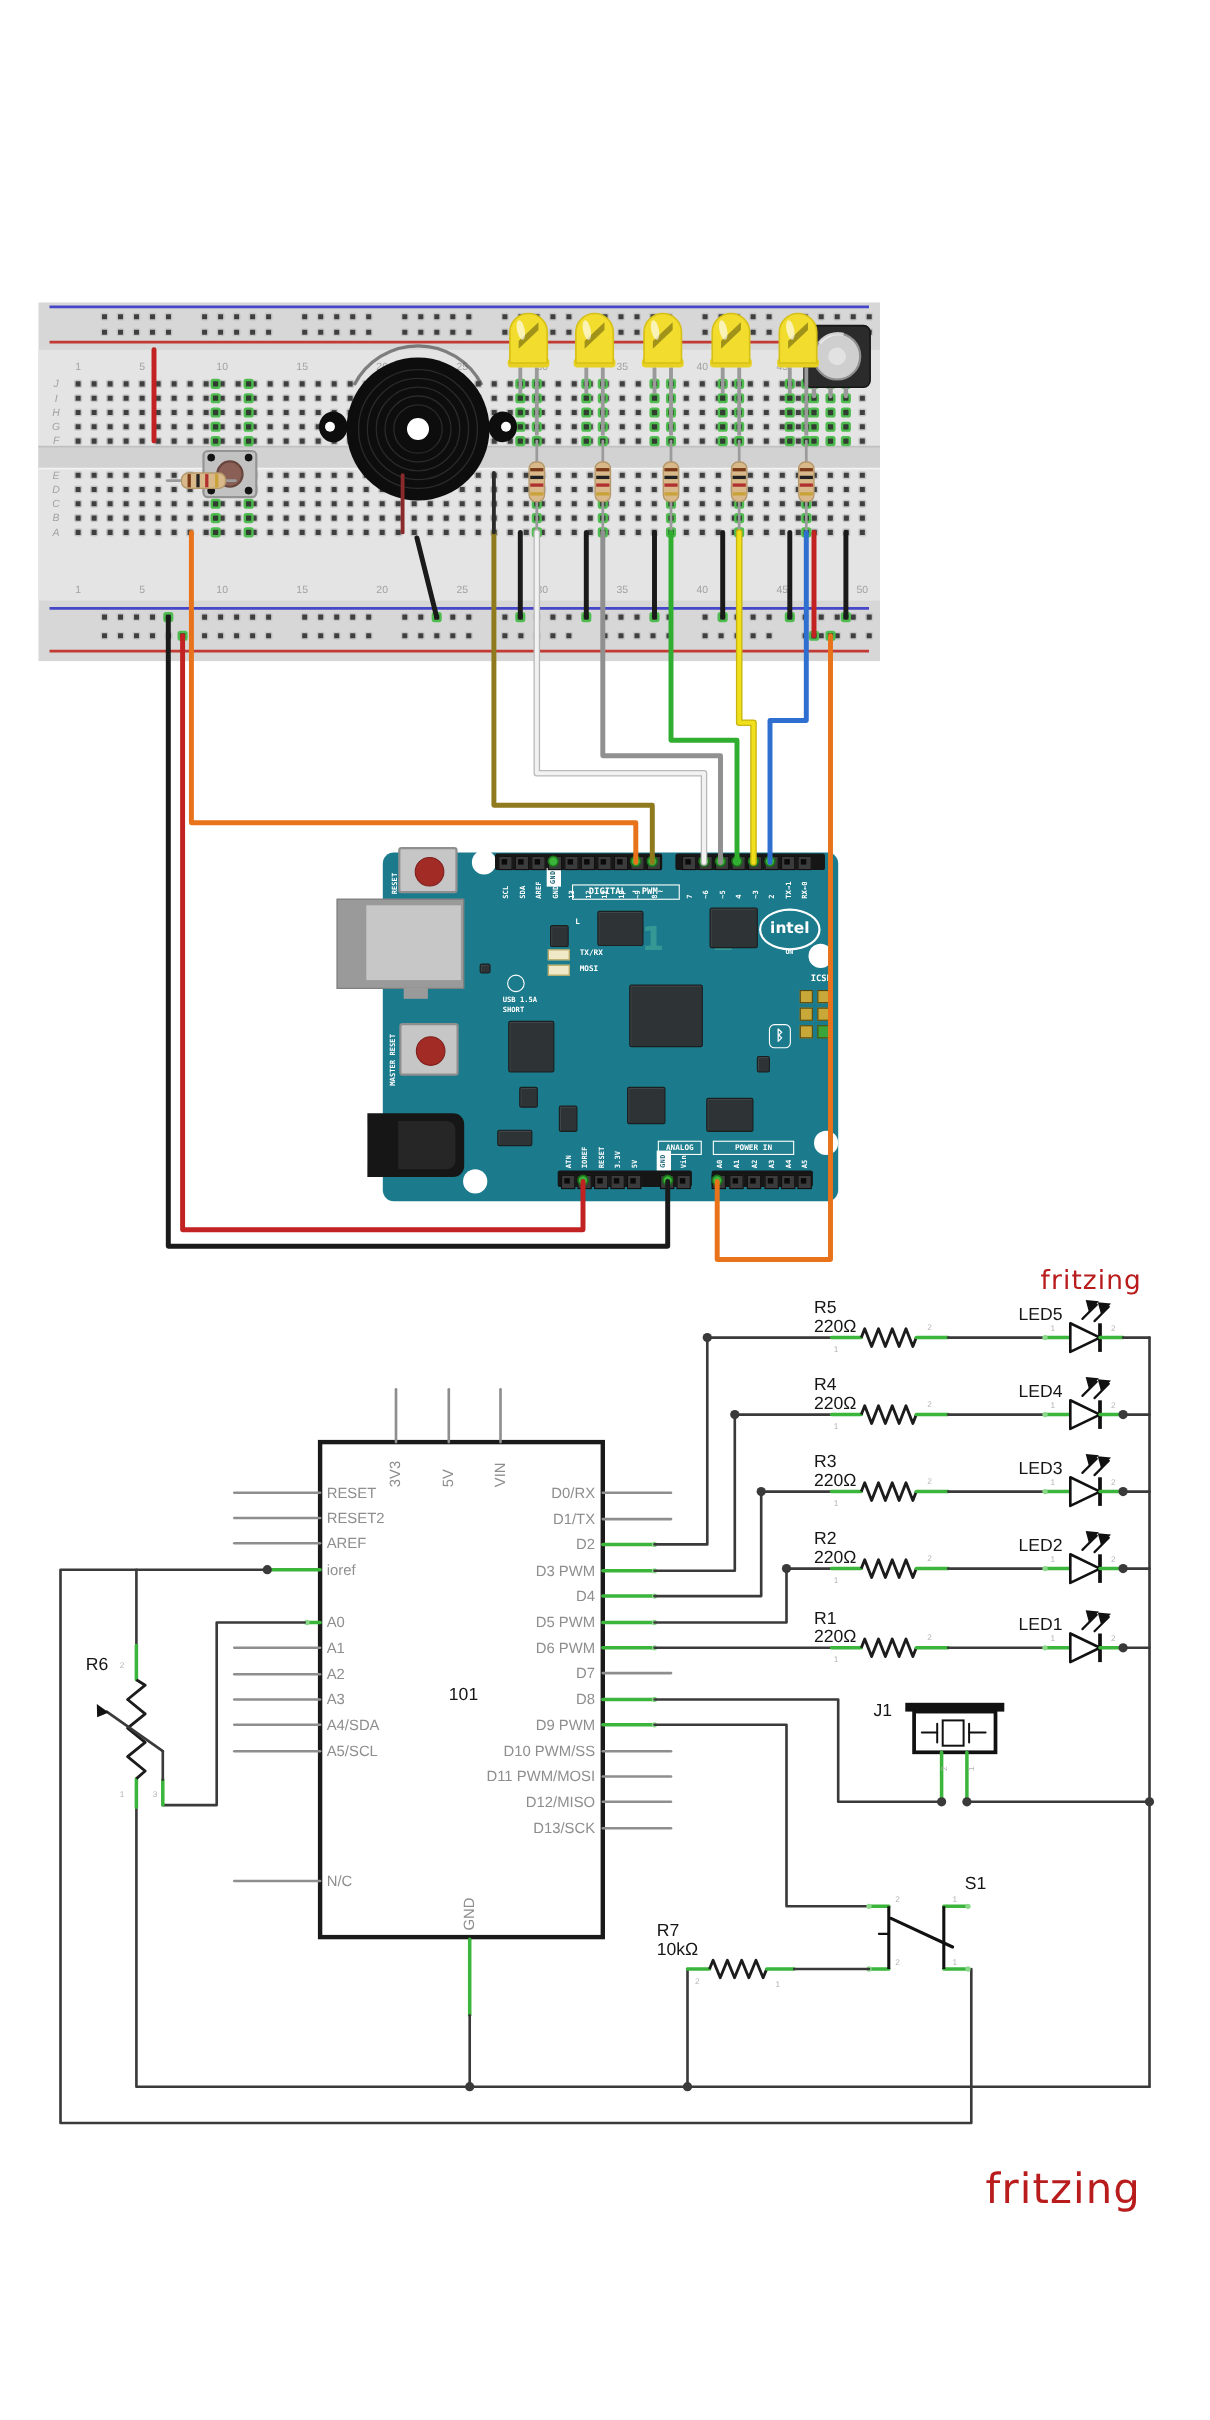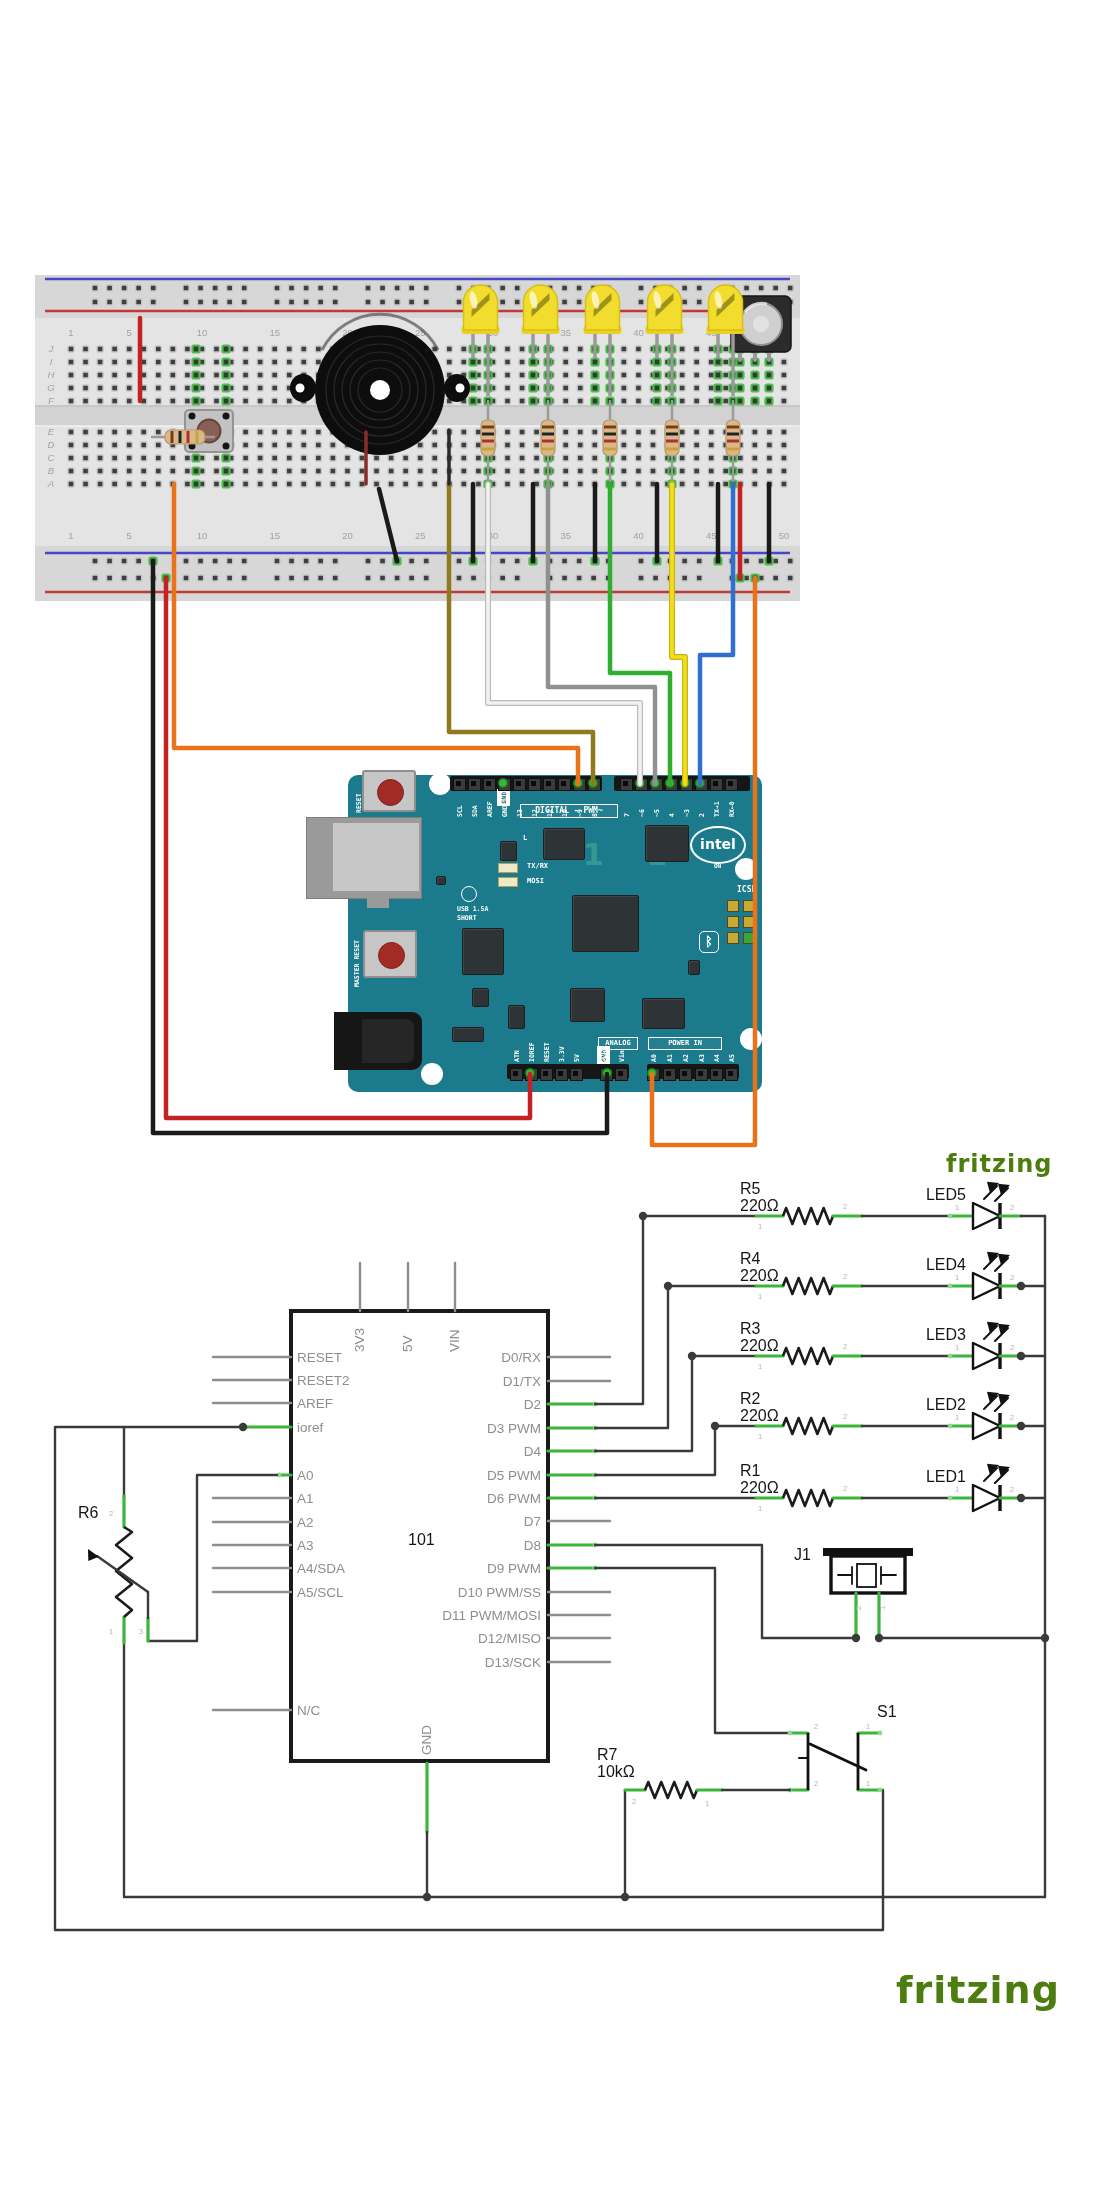--- a/index.html
+++ b/index.html
@@ -3,21 +3,21 @@
 <meta charset="utf-8">
 <style>
   html,body{margin:0;padding:0;background:#fff}
   #canvas{position:relative;width:1100px;height:2200px;background:#fff;overflow:hidden;
           font-family:"Liberation Sans",sans-serif}
   svg{position:absolute;left:0;top:0;overflow:visible}
   #svg-base{z-index:1}
   #arduino{position:absolute;left:348px;top:775px;width:414px;height:317px;background:#1b7b8c;
            border-radius:10px;z-index:2}
   #svg-wires{z-index:3}
-  .logo{position:absolute;color:#4d7c0f;font-family:"DejaVu Sans",sans-serif;font-weight:bold;z-index:4;letter-spacing:1px}
+  .logo{position:absolute;color:#b91c1c;font-family:"DejaVu Sans",sans-serif;font-weight:normal;z-index:4;letter-spacing:1px}
   #logo-top{left:946px;top:1150px;font-size:24px}
   #logo-bottom{left:896px;top:1968px;font-size:38px}
   
   .mhole{position:absolute;width:22px;height:22px;border-radius:50%;background:#fff}
   .hdr{position:absolute;background:#161616;border-radius:2px}
   .apin{position:absolute;width:11px;height:11px;background:#3b3b3b;border:1px solid #101010}
   .apin i{position:absolute;left:2px;top:2px;width:5px;height:5px;background:#0a0a0a;display:block}
   .apin.gr i{background:#35b535}
   .vl{position:absolute;width:26px;height:10px;font:bold 6.5px "DejaVu Sans Mono",monospace;color:#fff;
       transform:rotate(-90deg);transform-origin:0 0;white-space:nowrap;line-height:10px}

